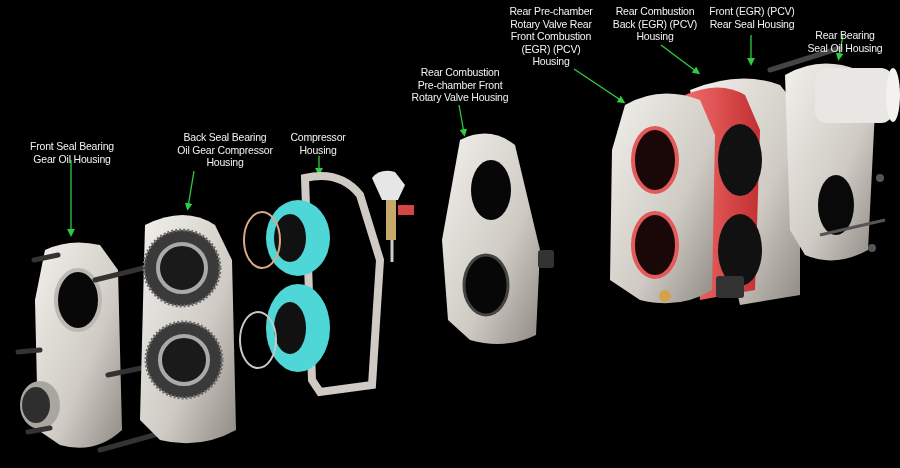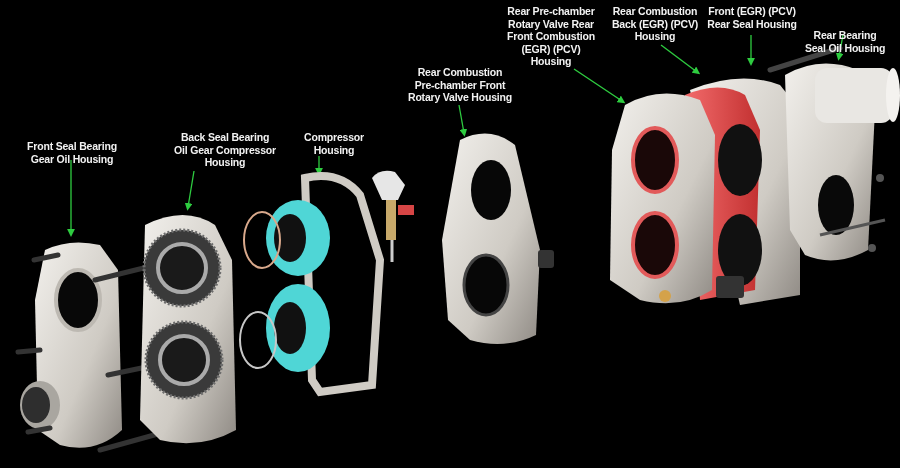--- a/index.html
+++ b/index.html
@@ -1,17 +1,17 @@
 <!DOCTYPE html>
 <html><head>
 <meta charset="utf-8">
 <style>
   html,body{margin:0;padding:0;background:#000;}
   body{width:900px;height:468px;position:relative;overflow:hidden;font-family:"Liberation Sans",sans-serif;}
-  .label{position:absolute;color:#f2f2f2;font-weight:bold;font-size:10.5px;line-height:12.5px;text-align:center;white-space:pre-line;letter-spacing:-0.2px;}
+  .label{position:absolute;color:#f2f2f2;font-weight:normal;font-size:10.5px;line-height:12.5px;text-align:center;white-space:pre-line;letter-spacing:-0.2px;}
   svg.art{position:absolute;left:0;top:0;}
 </style>
 </head>
 <body>
 
 <svg class="art" width="900" height="468" viewBox="0 0 900 468">
   <defs>
     <linearGradient id="alu" x1="0" y1="0" x2="1" y2="1">
       <stop offset="0" stop-color="#f2f0ec"></stop>
       <stop offset="0.6" stop-color="#cfcbc4"></stop>
@@ -108,21 +108,21 @@
     <circle cx="880" cy="178" r="4" fill="#555"></circle>
     <circle cx="872" cy="248" r="4" fill="#555"></circle>
   </g>
 </svg>
 
 <div class="label" style="left:22px;top:140px;width:100px;">Front Seal Bearing
 Gear Oil Housing</div>
 <div class="label" style="left:140px;top:131px;width:110px;margin-left:30px;">Back Seal Bearing
 Oil Gear Compressor
 Housing</div>
-<div class="label" style="left:296px;top:131px;width:76px;">Compressor
+<div class="label" style="left:280px;top:131px;width:76px;">Compressor
 Housing</div>
 <div class="label" style="left:400px;top:66px;width:120px;">Rear Combustion
 Pre-chamber Front
 Rotary Valve Housing</div>
 <div class="label" style="left:502px;top:5px;width:98px;">Rear Pre-chamber
 Rotary Valve Rear
 Front Combustion
 (EGR) (PCV)
 Housing</div>
 <div class="label" style="left:600px;top:5px;width:110px;">Rear Combustion

